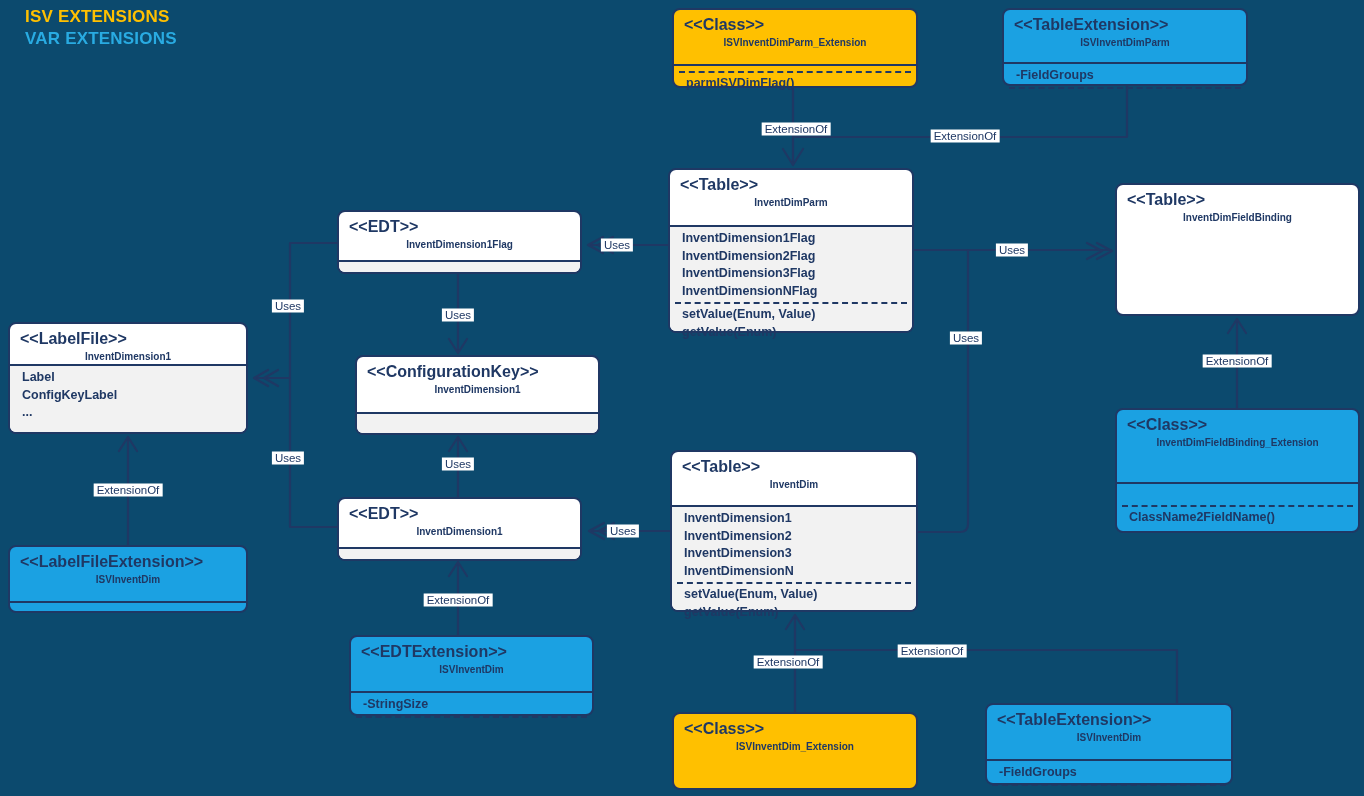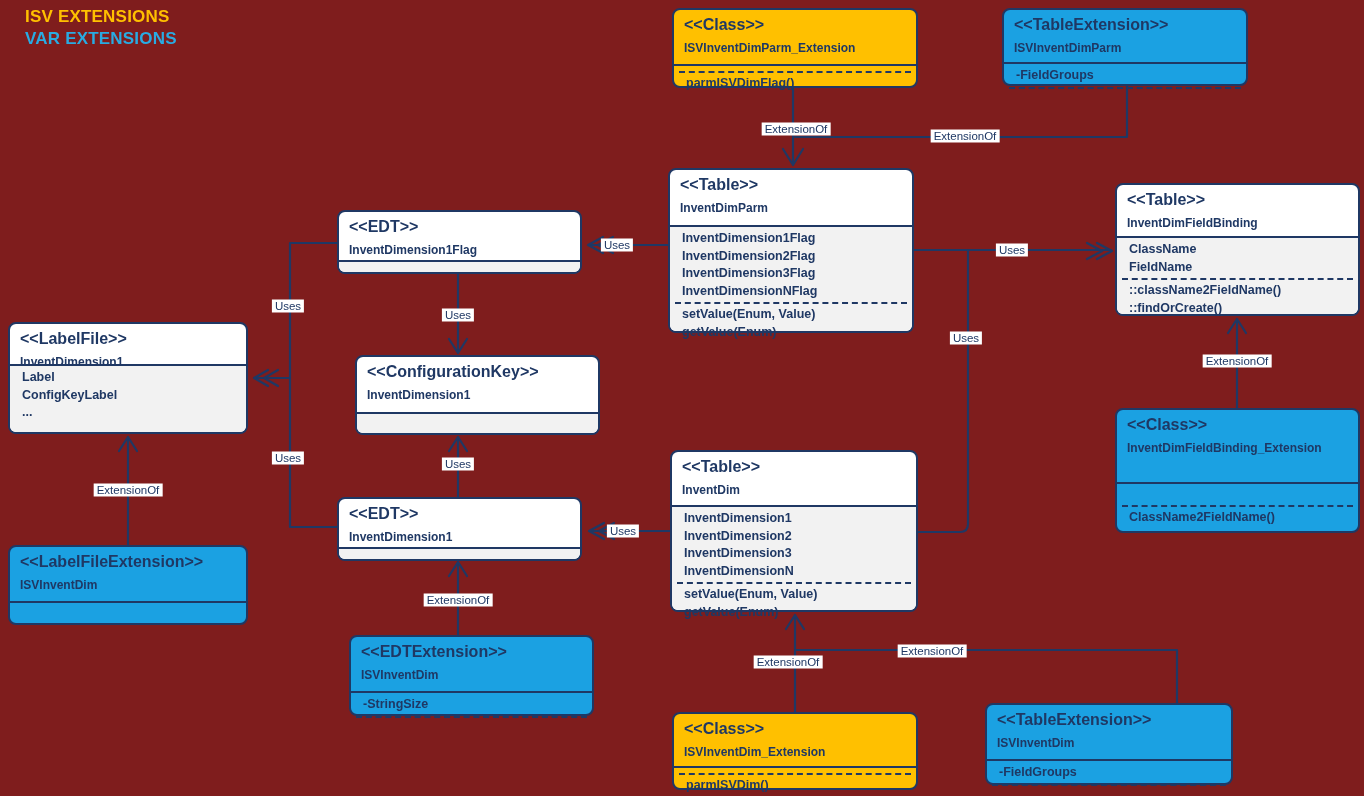--- a/index.html
+++ b/index.html
@@ -3,37 +3,37 @@
 <meta charset="utf-8">
 <style>
   :root{
     --line:#1F3864;
     --isv:#FFC000;
     --var:#1BA1E2;
     --body:#F2F2F2;
   }
   html,body{margin:0;padding:0;background:#fff;}
   #stage{
-    position:relative;width:1364px;height:796px;background:#7f1d1d;overflow:hidden;
+    position:relative;width:1364px;height:796px;background:#0c4a6e;overflow:hidden;
     font-family:"Liberation Sans", sans-serif;color:var(--line);
   }
   #wires{position:absolute;left:0;top:0;width:1364px;height:796px;}
   #wires path{stroke:var(--line);stroke-width:2.2;fill:none;stroke-linecap:round;stroke-linejoin:round;}
   .legend{position:absolute;left:25px;top:6px;line-height:22px;font-weight:bold;font-size:17px;letter-spacing:.2px;}
   .legend .isv-t{color:var(--isv);}
   .legend .var-t{color:#29ABE2;}
   .node{
     position:absolute;box-sizing:border-box;border:2.2px solid var(--line);
     border-radius:8px;background:#fff;display:flex;flex-direction:column;
   }
   .node.isv{background:var(--isv);}
   .node.var{background:var(--var);}
   .hd{padding:6px 10px 0 10px;box-sizing:border-box;flex:0 0 auto;}
   .st{font-size:16px;font-weight:bold;}
-  .nm{font-size:12px;font-weight:bold;margin-top:5px;line-height:18px;overflow-wrap:anywhere;}
+  .nm{font-size:10px;font-weight:bold;line-height:18px;overflow-wrap:anywhere;text-align:center;}
   .sec{
     border-top:2.2px solid var(--line);flex:1 1 auto;padding:3px 0 2px 0;
     border-radius:0 0 6px 6px;box-sizing:border-box;min-height:8px;
   }
   .sec.gray{background:var(--body);}
   .row{font-size:12.5px;font-weight:bold;padding:0 12px;line-height:17.5px;white-space:nowrap;}
   .dash{border-top:2px dashed var(--line);margin:2px 5px;height:0;}
   .gap{height:16px;}
   .elabel{
     position:absolute;transform:translate(-50%,-50%);font-size:11.5px;color:var(--line);
@@ -147,27 +147,20 @@
       <div class="row">setValue(Enum, Value)</div>
       <div class="row">getValue(Enum)</div>
     </div>
   </div>
 
   <div class="node" style="left:1115px;top:183px;width:245px;height:133px">
     <div class="hd" style="height:51px">
       <div class="st">&lt;&lt;Table&gt;&gt;</div>
       <div class="nm">InventDimFieldBinding</div>
     </div>
-    <div class="sec gray">
-      <div class="row">ClassName</div>
-      <div class="row">FieldName</div>
-      <div class="dash"></div>
-      <div class="row">::className2FieldName()</div>
-      <div class="row">::findOrCreate()</div>
-    </div>
   </div>
 
   <div class="node" style="left:337px;top:210px;width:245px;height:64px">
     <div class="hd" style="height:48px">
       <div class="st">&lt;&lt;EDT&gt;&gt;</div>
       <div class="nm">InventDimension1Flag</div>
     </div>
     <div class="sec gray"></div>
   </div>
 
@@ -192,21 +185,21 @@
   </div>
 
   <div class="node" style="left:337px;top:497px;width:245px;height:64px">
     <div class="hd" style="height:48px">
       <div class="st">&lt;&lt;EDT&gt;&gt;</div>
       <div class="nm">InventDimension1</div>
     </div>
     <div class="sec gray"></div>
   </div>
 
-  <div class="node var" style="left:8px;top:545px;width:240px;height:80px">
+  <div class="node var" style="left:8px;top:545px;width:240px;height:68px">
     <div class="hd" style="height:54px">
       <div class="st">&lt;&lt;LabelFileExtension&gt;&gt;</div>
       <div class="nm">ISVInventDim</div>
     </div>
     <div class="sec"></div>
   </div>
 
   <div class="node var" style="left:349px;top:635px;width:245px;height:81px">
     <div class="hd" style="height:54px">
       <div class="st">&lt;&lt;EDTExtension&gt;&gt;</div>
@@ -243,24 +236,20 @@
       <div class="gap"></div>
       <div class="dash"></div>
       <div class="row">ClassName2FieldName()</div>
     </div>
   </div>
 
   <div class="node isv" style="left:672px;top:712px;width:246px;height:78px">
     <div class="hd" style="height:52px">
       <div class="st">&lt;&lt;Class&gt;&gt;</div>
       <div class="nm">ISVInventDim_Extension</div>
-    </div>
-    <div class="sec">
-      <div class="dash"></div>
-      <div class="row">parmISVDim()</div>
     </div>
   </div>
 
   <div class="node var" style="left:985px;top:703px;width:248px;height:82px">
     <div class="hd" style="height:54px">
       <div class="st">&lt;&lt;TableExtension&gt;&gt;</div>
       <div class="nm">ISVInventDim</div>
     </div>
     <div class="sec">
       <div class="row">-FieldGroups</div>

